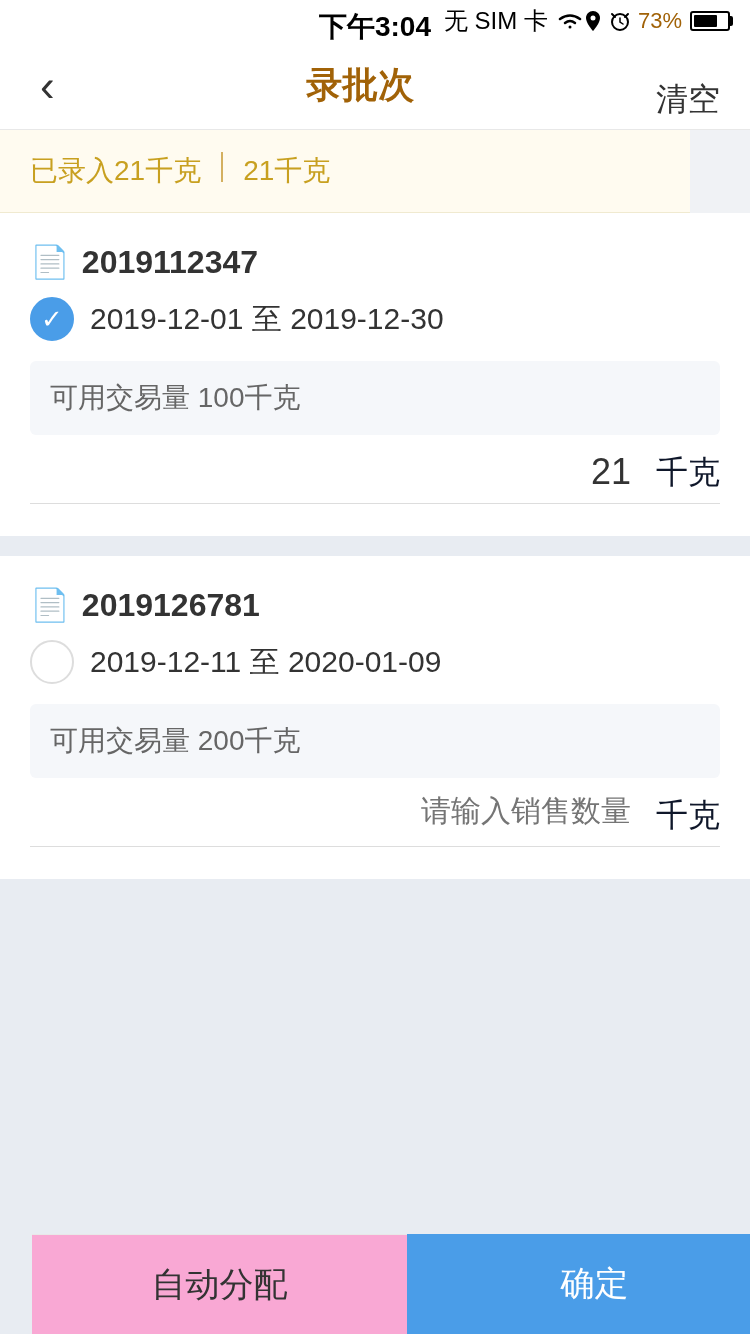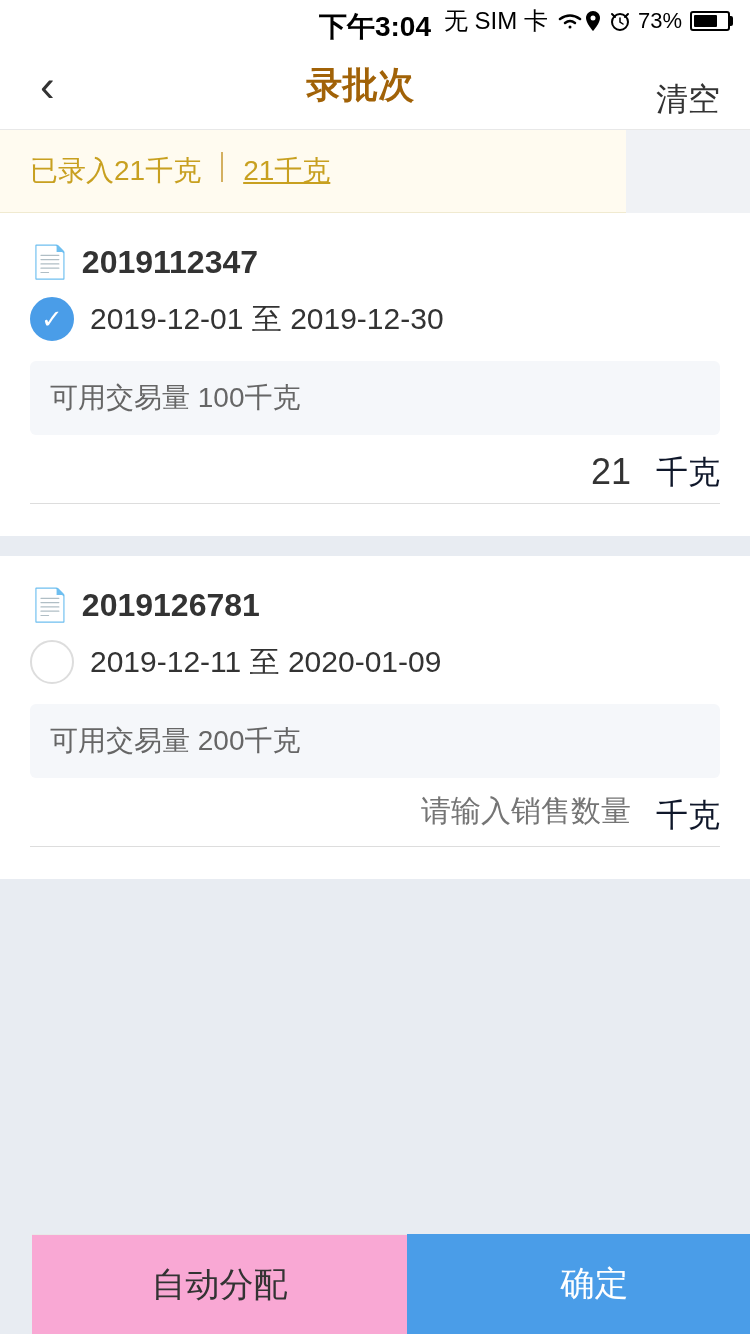--- a/index.html
+++ b/index.html
@@ -37,21 +37,21 @@
       position: absolute;
       left: 50%;
       transform: translateX(-50%);
       top: 8px;
     }
     .status-right {
       display: flex;
       align-items: center;
       gap: 8px;
       font-size: 22px;
-      color: #000000;
+      color: #a16207;
     }
     .wifi-icon {
       width: 28px;
       height: 20px;
     }
     .battery-icon {
       width: 40px;
       height: 20px;
       border: 2px solid #000;
       border-radius: 3px;
@@ -101,41 +101,40 @@
     }
     .nav-clear {
       font-size: 32px;
       color: #333;
       cursor: pointer;
       margin-top: 28px;
     }
 
     
     .summary-bar {
-      width: 626px;
+      width: 690px;
       background: #fffbf0;
       padding: 22px 30px;
       display: flex;
       align-items: flex-start;
       gap: 20px;
       border-bottom: 1px solid #f0ead0;
     }
     .summary-text {
       font-size: 28px;
       color: #c8a020;
     }
     .summary-divider {
       width: 2px;
       height: 30px;
       background: #d4b060;
     }
     .summary-amount {
       font-size: 28px;
       color: #c8a020;
-      text-decoration: underline;
     }
 
     
     .batch-card {
       background: #fff;
       margin-bottom: 0;
       padding: 30px 30px 0 30px;
     }
     .batch-header {
       display: flex;

